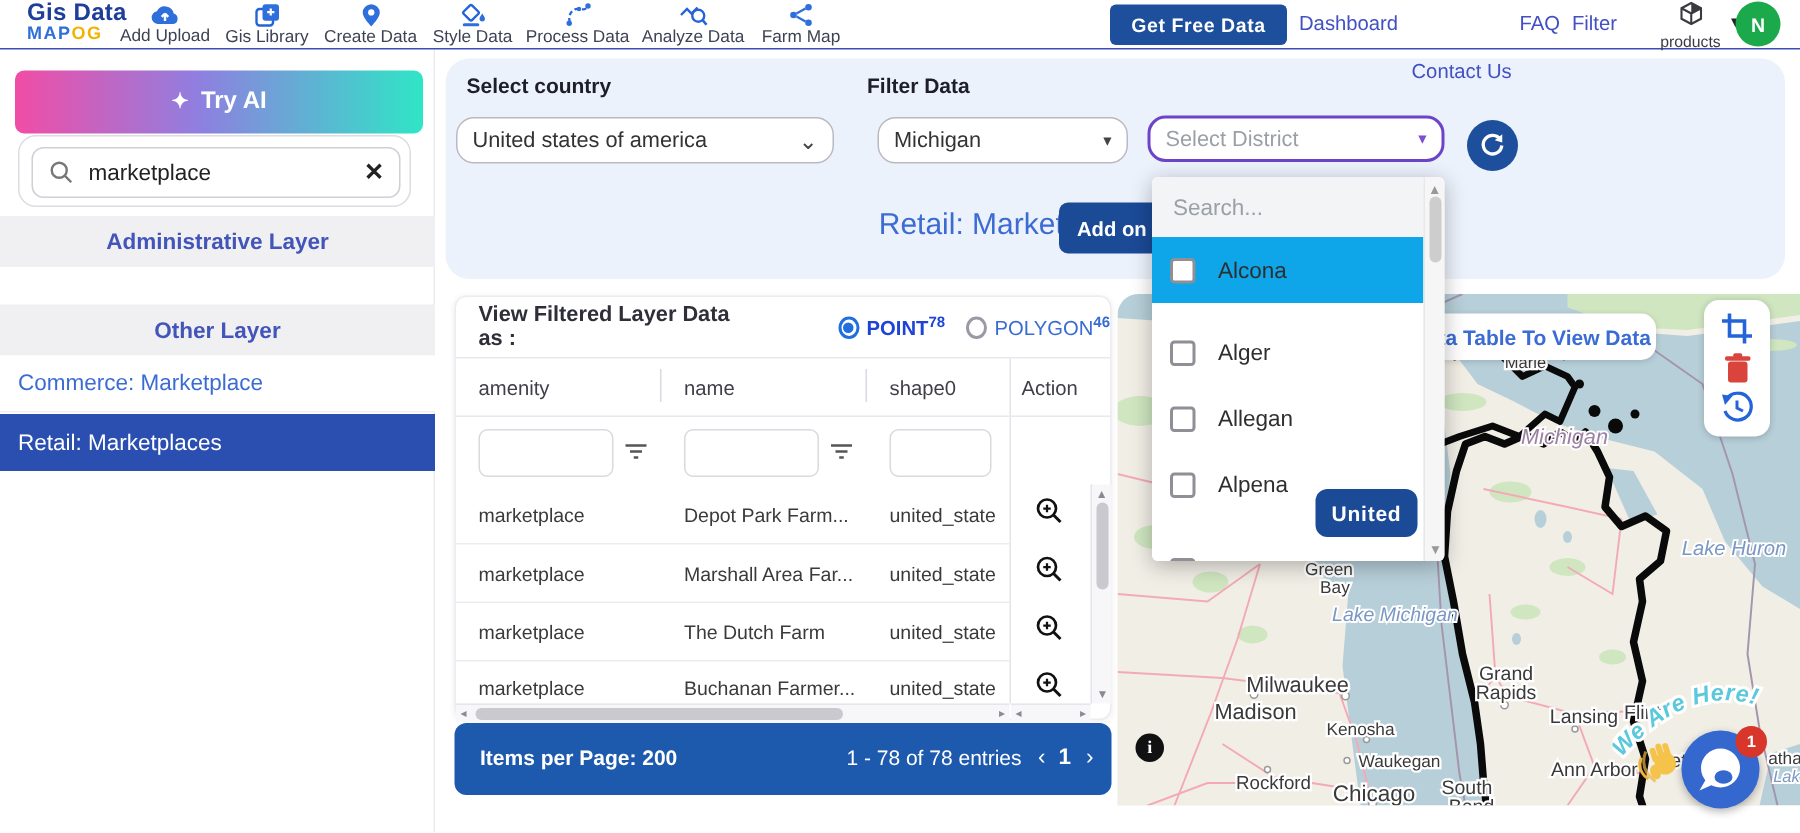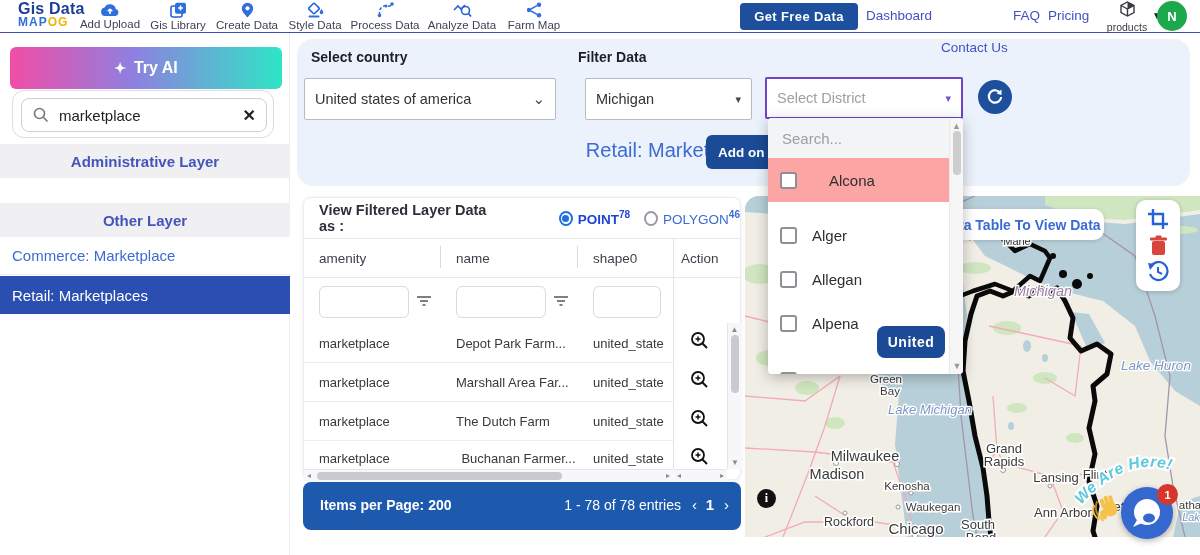--- a/index.html
+++ b/index.html
@@ -35,21 +35,21 @@
   .clear-x { margin-left:auto; margin-right:10px; font-size:16px; font-weight:700; color:#222; cursor:pointer; }
   .side-header { position:absolute; left:0; width:290px; height:34px; background:#f0f0f3; color:#4355b9; font-size:15px; font-weight:700;
                  display:flex; align-items:center; justify-content:center; }
   .layer-item { position:absolute; left:0; width:290px; height:38px; display:flex; align-items:center; padding-left:12px; font-size:15px; cursor:pointer; }
   .layer-link { color:#3c6cd3; background:#fff; border-bottom:1px solid #f0f0f4; }
   .layer-selected { color:#fff; background:#2a4fb0; }
 
   
   #filter-card { position:absolute; left:297px; top:39px; width:893px; height:147px; background:#ecf2fc; border-radius:16px; z-index:5; }
   .f-label { position:absolute; font-size:14px; font-weight:700; color:#1e1e28; }
-  .select-box { position:absolute; height:42px; background:#fff; border:1px solid #b9b9c2; border-radius:2px; display:flex; align-items:center;
+  .select-box { position:absolute; height:31px; background:#fff; border:1px solid #b9b9c2; border-radius:12px; display:flex; align-items:center;
                 padding:0 10px; font-size:14.5px; color:#333; cursor:pointer; }
   .select-box .chev { margin-left:auto; color:#444; font-size:11px; }
   .district-box { border:2px solid #6d43c8; color:#9aa0a6; }
   .district-box .chev { color:#7a4fd0; }
   .refresh-btn { position:absolute; left:681px; top:41px; width:34px; height:34px; border-radius:50%; background:#1d4f9c; border:none; cursor:pointer;
                  display:flex; align-items:center; justify-content:center; }
   .panel-title { position:absolute; left:0; top:100px; width:470px; text-align:right; font-size:20px; color:#3c6cd3; font-weight:500; }
   .addon-btn { position:absolute; left:409px; top:96px; width:86px; height:34px; background:#1b4a97; color:#fff; border:none; border-radius:6px;
                font-size:13.5px; font-weight:700; text-align:left; padding-left:12px; cursor:pointer; font-family:inherit; }
 
@@ -101,21 +101,21 @@
   #wah-svg { position:absolute; left:1075px; top:443px; z-index:13; pointer-events:none; }
   #hand-svg { position:absolute; left:1088px; top:492px; z-index:13; pointer-events:none; }
 
   
   #district-dropdown { position:absolute; left:768px; top:118px; width:195px; height:256px; background:#fff; border-radius:4px;
                        box-shadow:0 3px 14px rgba(0,0,0,.28); z-index:60; overflow:hidden; }
   .dd-search { position:absolute; left:0; top:0; width:181px; height:40px; background:#f3f4f5; border:none; outline:none;
                font-size:15px; color:#444; padding-left:14px; font-family:inherit; }
   .dd-search::placeholder { color:#9aa0a6; }
   .dd-item { position:absolute; left:0; width:181px; height:44px; display:flex; align-items:center; padding-left:12px; cursor:pointer; background:#fff; }
-  .dd-item.hl { background:#fca5a5;gap:17px; }
+  .dd-item.hl { background:#0ea5e9; }
   .dd-check { width:17px; height:17px; border:2px solid #8f8f97; border-radius:3px; background:#fff; margin-right:15px; flex:none; cursor:pointer; }
   .dd-label { font-size:15px; color:#2f2f2f; }
   .dd-scroll { position:absolute; right:0; top:0; width:14px; height:256px; background:#f6f6f6; border-left:1px solid #e8e8e8; font-size:9px; color:#999; text-align:center; }
   .dd-thumb { position:absolute; left:3px; top:13px; width:8px; height:44px; background:#cdcdcd; border-radius:4px; }
   .apply-btn { position:absolute; left:109px; top:208px; width:68px; height:32px; background:#1b4a97; color:#fff; border:none; border-radius:8px;
                font-size:14px; font-weight:700; letter-spacing:.5px; cursor:pointer; z-index:5; font-family:inherit; }
 
   svg text { font-family:"Liberation Sans",sans-serif; }
 </style>
 </head>
@@ -360,21 +360,21 @@
           <circle cx="13" cy="13.2" r="2.2" fill="#2f6fdb"></circle>
         <path d="M5,7 L11,3.6 M5,9 L11,12.4" stroke="#2f6fdb" stroke-width="1.5"></path>
       </svg>
       <div class="nav-label">Farm Map</div>
     </div>
 
     <button class="cta-btn">Get Free Data</button>
     <span class="nav-link" style="left:866px;">Dashboard</span>
     <span class="nav-link" style="left:941px;margin-top:32px;">Contact Us</span>
     <span class="nav-link" style="left:1013px;">FAQ</span>
-    <span class="nav-link" style="left:1048px;">Pricing</span>
+    <span class="nav-link" style="left:1048px;">Filter</span>
 
     <div class="products-wrap">
       <svg width="17" height="16" viewBox="0 0 17 16">
         <path d="M8.5,1 L15,4.5 L15,11.5 L8.5,15 L2,11.5 L2,4.5 Z" fill="none" stroke="#3a3a40" stroke-width="1.4"></path>
         <path d="M2,4.5 L8.5,8 L15,4.5 M8.5,8 V15" fill="none" stroke="#3a3a40" stroke-width="1.4"></path>
         <path d="M8.5,1 L15,4.5 L8.5,8 Z" fill="#3a3a40"></path>
       </svg>
       <div class="products-label">products</div>
     </div>
     <span class="caret-down">▼</span>
@@ -482,21 +482,21 @@
     <div class="tcell" style="left:152px; top:216px; width:125px;">The Dutch Farm</div>
     <div class="tcell" style="left:289px; top:216px; width:78px;">united_state</div>
     <svg class="mag-btn" style="top:211px;" width="19" height="19" viewBox="0 0 19 19">
       <circle cx="8" cy="8" r="6" fill="none" stroke="#111" stroke-width="1.8"></circle>
         <path d="M12.5,12.5 L17,17" stroke="#111" stroke-width="2"></path>
         <path d="M8,5.5 V10.5 M5.5,8 H10.5" stroke="#111" stroke-width="1.5"></path>
     </svg>
     <div class="trow-border" style="top:242px;"></div>
 
     <div class="tcell" style="left:15px; top:253px; width:120px;">marketplace</div>
-    <div class="tcell" style="left:152px; top:253px; width:125px;text-align:center;">Buchanan Farmer...</div>
+    <div class="tcell" style="left:152px; top:253px; width:125px;">Buchanan Farmer...</div>
     <div class="tcell" style="left:289px; top:253px; width:78px;">united_state</div>
     <svg class="mag-btn" style="top:249px;" width="19" height="19" viewBox="0 0 19 19">
       <circle cx="8" cy="8" r="6" fill="none" stroke="#111" stroke-width="1.8"></circle>
         <path d="M12.5,12.5 L17,17" stroke="#111" stroke-width="2"></path>
         <path d="M8,5.5 V10.5 M5.5,8 H10.5" stroke="#111" stroke-width="1.5"></path>
     </svg>
 
     <div class="vbar">
       <div style="margin-top:2px;">▲</div>
       <div class="vthumb"></div>

